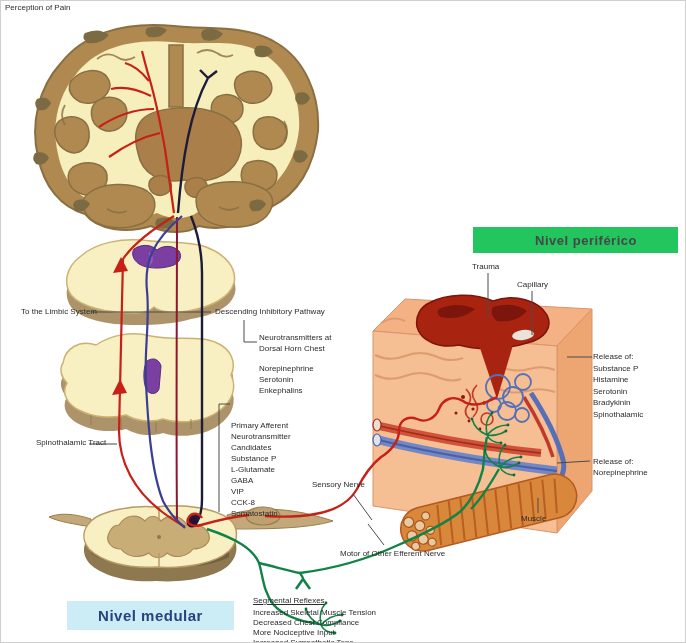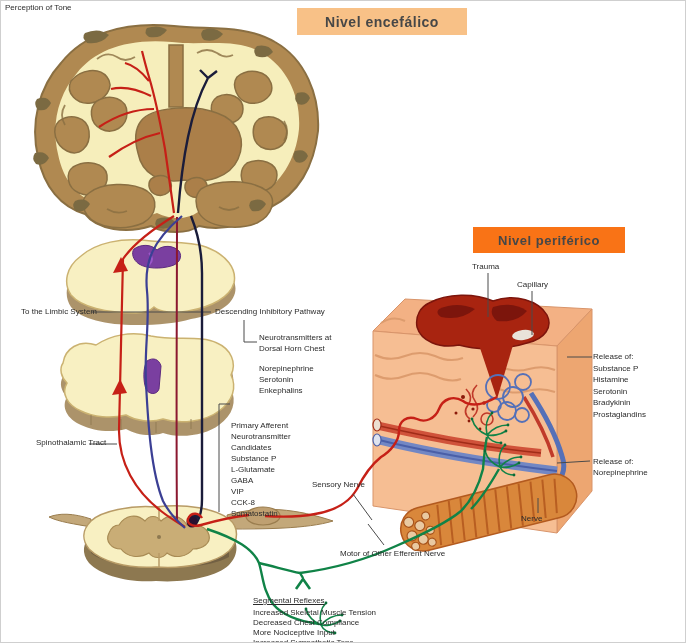--- a/index.html
+++ b/index.html
@@ -273,26 +273,26 @@
       <line x1="487" y1="272" x2="487" y2="316"></line>
       <line x1="531" y1="290" x2="531" y2="334"></line>
       <line x1="566" y1="356" x2="591" y2="356"></line>
       <line x1="556" y1="462" x2="589" y2="460"></line>
       <line x1="537" y1="497" x2="537" y2="512"></line>
       <line x1="352" y1="493" x2="371" y2="519"></line>
       <line x1="383" y1="544" x2="367" y2="523"></line>
     </g>
   </svg>
 
-  <div class="ann" style="left:4px;top:2px;">Perception of Tone</div>
-
-  <div class="lvl" style="left:296px;top:7px;width:170px;height:27px;background:#f8c187;font-size:14px;">Nivel encefálico</div>
-
-  <div class="lvl" style="left:472px;top:226px;width:152px;height:26px;background:#f97316;font-size:13px;">Nivel periférico</div>
-
+  <div class="ann" style="left:4px;top:2px;">Perception of Pain</div>
+
+
+  <div class="lvl" style="left:472px;top:226px;width:184px;height:26px;background:#22c55e;font-size:13px;padding-left:21px;">Nivel periférico</div>
+
+  <div class="lvl" style="left:66px;top:600px;width:167px;height:29px;background:#cdedf6;color:#26437e;font-size:15px;">Nivel medular</div>
 
   <div class="ann" style="left:20px;top:306px;">To the Limbic System</div>
 
   <div class="ann" style="left:214px;top:306px;">Descending Inhibitory Pathway</div>
 
   <div class="blk" style="left:258px;top:331px;">
     <div>Neurotransmitters at</div>
     <div>Dorsal Horn Chest</div>
     <div class="ind" style="margin-top:9px;">Norepinephrine</div>
     <div class="ind">Serotonin</div>
@@ -315,29 +315,29 @@
 
   <div class="ann" style="left:471px;top:261px;">Trauma</div>
   <div class="ann" style="left:516px;top:279px;">Capillary</div>
 
   <div class="blk" style="left:592px;top:350px;line-height:11.5px;">
     <div>Release of:</div>
     <div class="ind">Substance P</div>
     <div class="ind">Histamine</div>
     <div class="ind">Serotonin</div>
     <div class="ind">Bradykinin</div>
-    <div class="ind">Prostaglandins</div>
+    <div class="ind">Spinothalamic</div>
   </div>
 
   <div class="blk" style="left:592px;top:455px;">
     <div>Release of:</div>
     <div class="ind">Norepinephrine</div>
   </div>
 
-  <div class="ann" style="left:520px;top:513px;">Nerve</div>
+  <div class="ann" style="left:520px;top:513px;">Muscle</div>
   <div class="ann" style="left:311px;top:479px;">Sensory Nerve</div>
   <div class="ann" style="left:339px;top:548px;">Motor of Other Efferent Nerve</div>
 
   <div class="blk" style="left:252px;top:595px;line-height:10px;">
     <div style="margin-bottom:2px;text-decoration:underline;">Segmental Reflexes</div>
     <div class="ind">Increased Skeletal Muscle Tension</div>
     <div class="ind">Decreased Chest Compliance</div>
     <div class="ind">More Nociceptive Input</div>
     <div class="ind">Increased Sympathetic Tone</div>
   </div>

